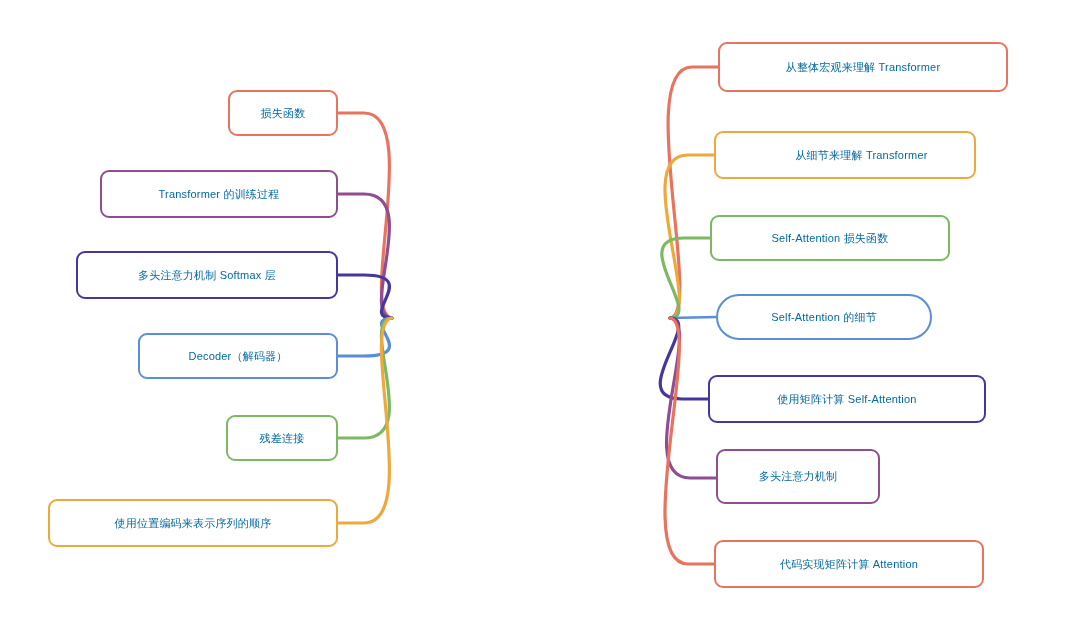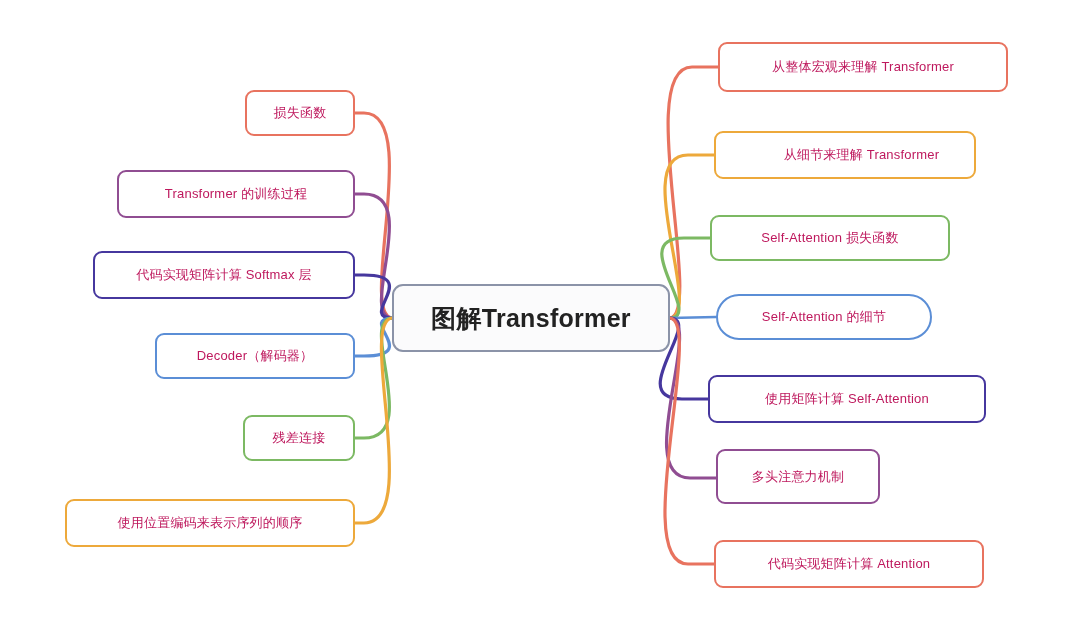--- a/index.html
+++ b/index.html
@@ -28,27 +28,27 @@
   .node {
     position: absolute;
     box-sizing: border-box;
     display: flex;
     align-items: center;
     justify-content: center;
     background: #ffffff;
     border-style: solid;
     border-width: 2px;
     border-radius: 9px;
-    font-size: 13px;
-    color: #be185d;
+    font-size: 11px;
+    color: #0369a1;
     letter-spacing: 0.2px;
     white-space: nowrap;
     padding: 0 14px;
   }
-  .node.left  { justify-content: center; margin-left: 17px; }
+  .node.left  { justify-content: center; }
   .node.right { justify-content: center; }
   .center-node {
     position: absolute;
     box-sizing: border-box;
     display: flex;
     align-items: center;
     justify-content: center;
     background: #fbfbfc;
     border: 2px solid #8b93a8;
     border-radius: 11px;
@@ -72,30 +72,29 @@
       <path d="M 670 318 C 704 321.2, 632 478, 690 478 L 716 478" fill="none" stroke="#904d92" stroke-width="3.2" stroke-linecap="round"></path>
       <path d="M 670 318 C 704 322.92, 630 564, 688 564 L 714 564" fill="none" stroke="#e8735f" stroke-width="3.2" stroke-linecap="round"></path>
       <path d="M 392 318 C 358 313.9, 422 113, 364 113 L 338 113" fill="none" stroke="#e8735f" stroke-width="3.2" stroke-linecap="round"></path>
       <path d="M 392 318 C 358 315.52, 422 194, 364 194 L 338 194" fill="none" stroke="#904d92" stroke-width="3.2" stroke-linecap="round"></path>
       <path d="M 392 318 C 358 317.14, 422 275, 364 275 L 338 275" fill="none" stroke="#46379e" stroke-width="3.2" stroke-linecap="round"></path>
       <path d="M 392 318 C 358 318.76, 422 356, 364 356 L 338 356" fill="none" stroke="#5b8ed6" stroke-width="3.2" stroke-linecap="round"></path>
       <path d="M 392 318 C 358 320.4, 422 438, 364 438 L 338 438" fill="none" stroke="#7cb963" stroke-width="3.2" stroke-linecap="round"></path>
       <path d="M 392 318 C 358 322.1, 422 523, 364 523 L 338 523" fill="none" stroke="#eda93b" stroke-width="3.2" stroke-linecap="round"></path>
     </svg>
 
-  <div class="center-node" id="center-node" style="left: 392px; top: 284px; width: 278px; height: 68px; border-color: rgb(139, 147, 168); background: rgb(251, 251, 252);">图解Transformer</div>
 
   <div id="nodes-layer">
       <div class="node right" style="left: 718px; top: 42px; width: 290px; height: 50px; border-color: rgb(232, 115, 95);">从整体宏观来理解 Transformer</div>
       <div class="node right" style="left: 714px; top: 131px; width: 262px; height: 48px; border-color: rgb(237, 169, 59); padding-left: 47px;">从细节来理解 Transformer</div>
       <div class="node right" style="left: 710px; top: 215px; width: 240px; height: 46px; border-color: rgb(124, 185, 99);">Self-Attention 损失函数</div>
       <div class="node right" style="left: 716px; top: 294px; width: 216px; height: 46px; border-color: rgb(91, 142, 214); border-radius: 23px;">Self-Attention 的细节</div>
       <div class="node right" style="left: 708px; top: 375px; width: 278px; height: 48px; border-color: rgb(70, 55, 158);">使用矩阵计算 Self-Attention</div>
       <div class="node right" style="left: 716px; top: 449px; width: 164px; height: 55px; border-color: rgb(144, 77, 146);">多头注意力机制</div>
       <div class="node right" style="left: 714px; top: 540px; width: 270px; height: 48px; border-color: rgb(232, 115, 95);">代码实现矩阵计算 Attention</div>
       <div class="node left" style="left: 228px; top: 90px; width: 110px; height: 46px; border-color: rgb(232, 115, 95);">损失函数</div>
       <div class="node left" style="left: 100px; top: 170px; width: 238px; height: 48px; border-color: rgb(144, 77, 146);">Transformer 的训练过程</div>
-      <div class="node left" style="left: 76px; top: 251px; width: 262px; height: 48px; border-color: rgb(70, 55, 158);">代码实现矩阵计算 Softmax 层</div>
+      <div class="node left" style="left: 76px; top: 251px; width: 262px; height: 48px; border-color: rgb(70, 55, 158);">多头注意力机制 Softmax 层</div>
       <div class="node left" style="left: 138px; top: 333px; width: 200px; height: 46px; border-color: rgb(91, 142, 214);">Decoder（解码器）</div>
       <div class="node left" style="left: 226px; top: 415px; width: 112px; height: 46px; border-color: rgb(124, 185, 99);">残差连接</div>
       <div class="node left" style="left: 48px; top: 499px; width: 290px; height: 48px; border-color: rgb(237, 169, 59);">使用位置编码来表示序列的顺序</div>
     </div>
 </div>
 
 </body></html>

